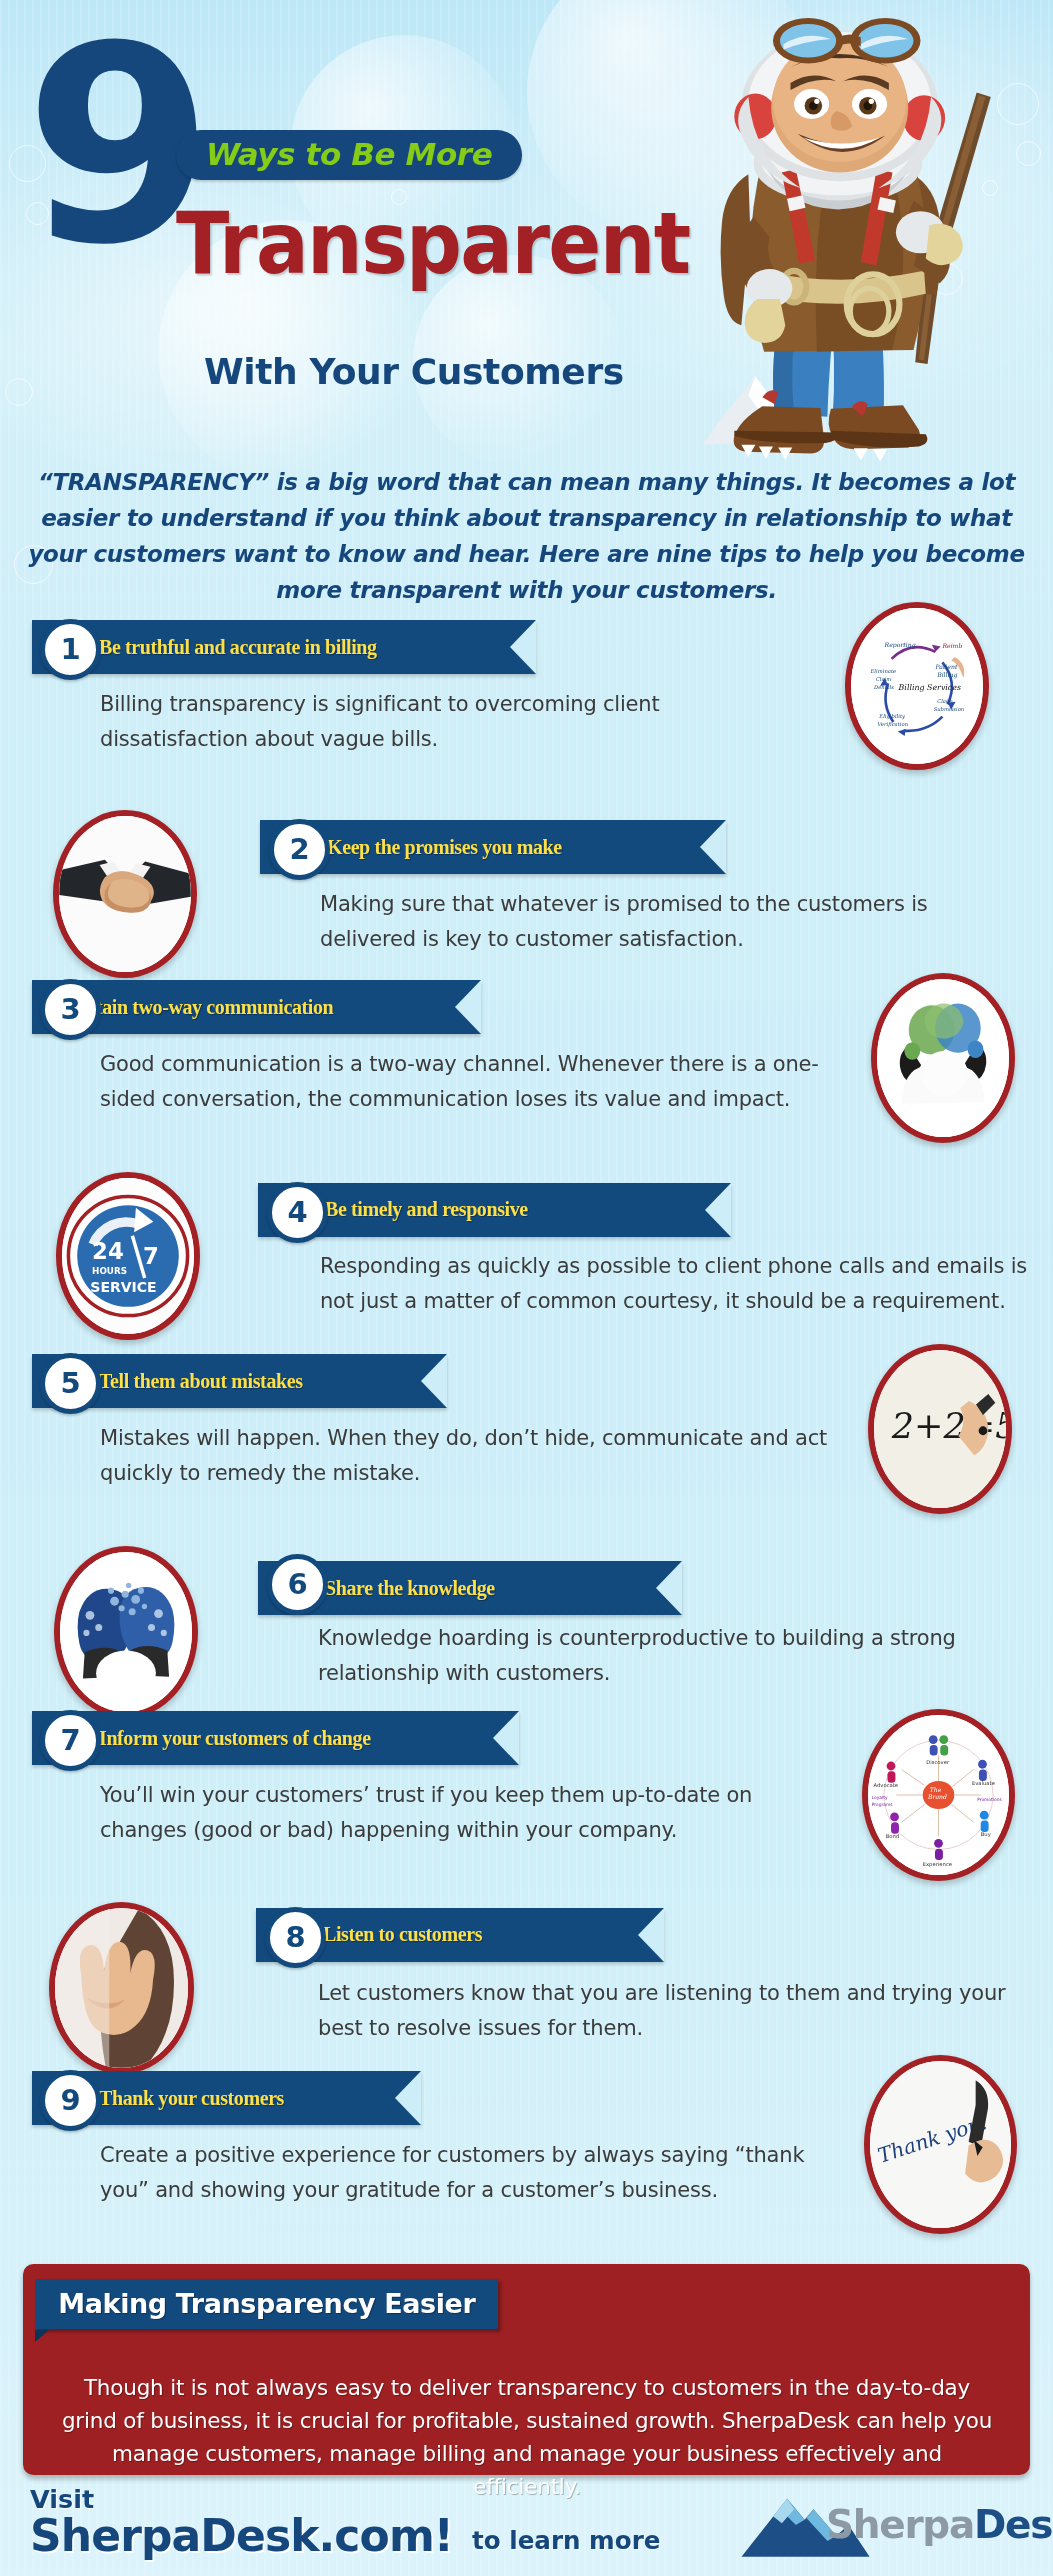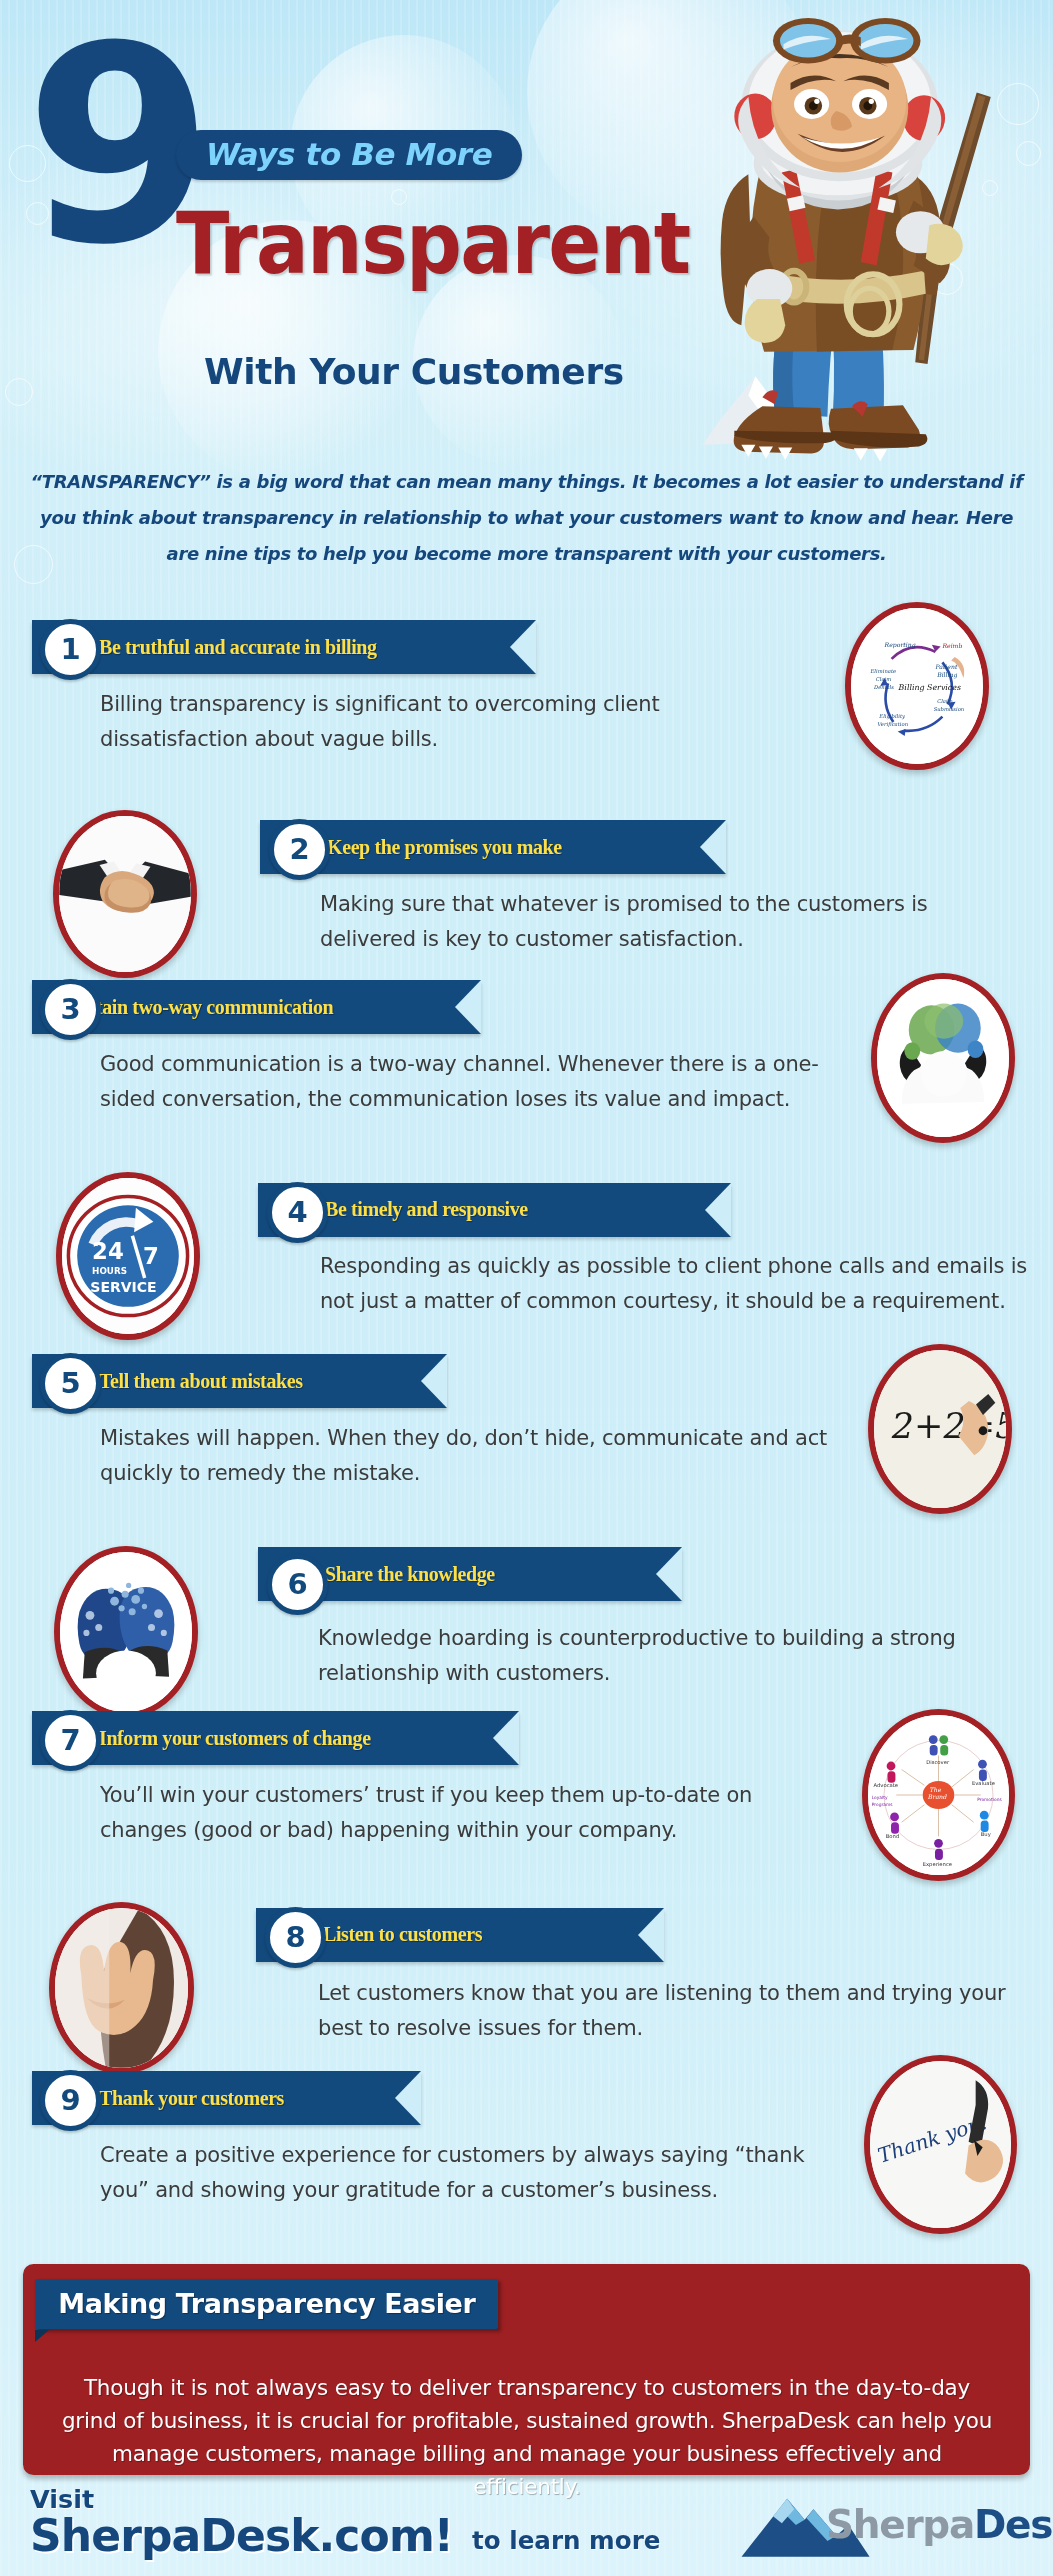--- a/index.html
+++ b/index.html
@@ -30,21 +30,21 @@
   
   #header{position:absolute;left:0;top:0;width:1053px;height:413px;}
   #big9{
     position:absolute;left:24.6px;top:19.3px;
     font-family:"DejaVu Sans",sans-serif;
     font-size:272px;line-height:255px;font-weight:700;
     color:#15477c;letter-spacing:-10.5px;
   }
   #ways-pill{
     position:absolute;left:176px;top:130px;
-    background:#15477c;color:#7dd3fc;
+    background:#15477c;color:#84cc16;
     border-radius:30px;
     padding:6.1px 30px 8px 30px;
     font-size:31px;font-weight:700;font-style:italic;
     font-family:"DejaVu Sans",sans-serif;
     letter-spacing:-0.4px;
     box-shadow:0 1.8px 2.6px rgba(0,0,0,.18);
   }
   #transparent{
     position:absolute;left:176px;top:200px;
     font-family:"DejaVu Sans",sans-serif;
@@ -61,21 +61,21 @@
   }
 
   
   #mascot{position:absolute;left:650px;top:8.8px;width:404px;height:457px;}
 
   
   #intro{
     position:absolute;left:24.6px;top:464px;width:1004px;
     text-align:center;color:#15477c;
     font-family:"DejaVu Sans",sans-serif;
-    font-size:18px;line-height:36px;font-weight:700;font-style:italic;
+    font-size:23px;line-height:36px;font-weight:700;font-style:italic;
     letter-spacing:-0.3px;
   }
 
   
   .tip{position:absolute;left:0;width:1053px;}
   .banner{
     position:absolute;height:54px;
     background:#134a7e;
     display:flex;align-items:center;
     padding-left:67px;padding-right:51px;
@@ -434,21 +434,21 @@
             <circle cx="30" cy="92" r="3.5"></circle>
           <circle cx="112" cy="70" r="5"></circle>
             <circle cx="104" cy="86" r="4"></circle>
             <circle cx="118" cy="92" r="3.5"></circle>
         </g>
         <path d="M28 114 q24 -10 42 0 l0 28 l-44 2 z" fill="#2a2a2a"></path>
         <path d="M122 112 q-24 -10 -42 0 l0 28 l44 2 z" fill="#2a2a2a"></path>
         <ellipse cx="75" cy="138" rx="34" ry="26" fill="#ffffff"></ellipse>
       </svg>
     </div>
-    <div class="banner" style="left:258px;top:17px;width:306px;">
+    <div class="banner" style="left:258px;top:31px;width:306px;">
       <div class="banner-txt">Share the knowledge</div>
     </div>
     <div class="numbadge" style="left:267px;top:24px;">6</div>
     <div class="tipbody" style="left:318px;top:91px;width:703px;">Knowledge hoarding is counterproductive to building a strong relationship with customers.</div>
   </div>
 
   <div class="tip" style="top:1711px;">
     <div class="banner" style="left:32px;top:0;width:369px;">
       <div class="banner-txt">Inform your customers of change</div>
     </div>

